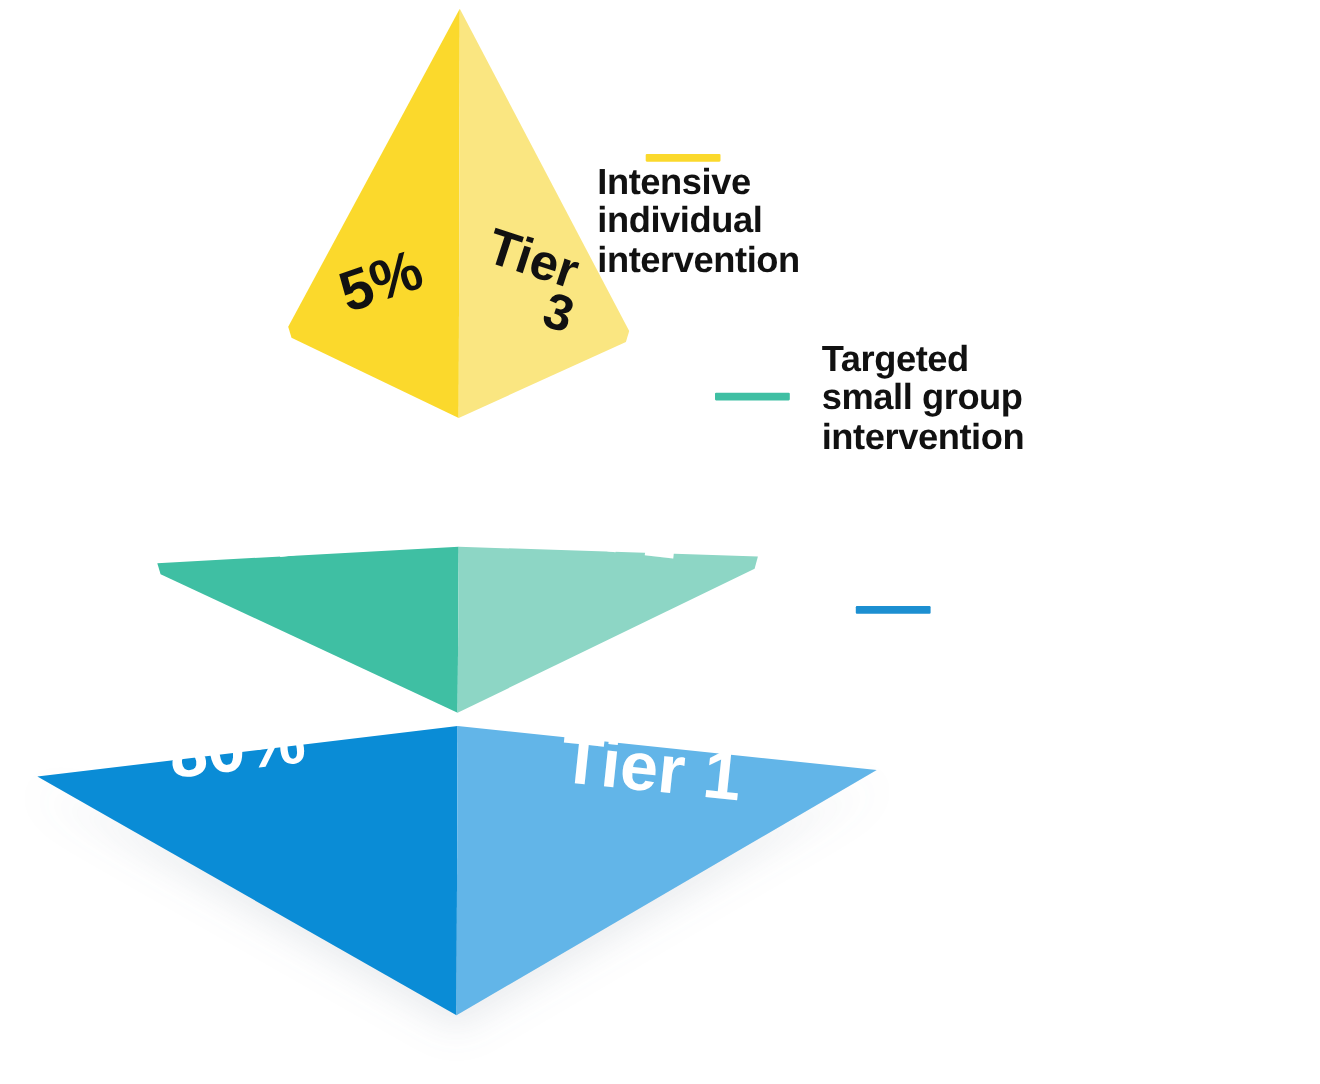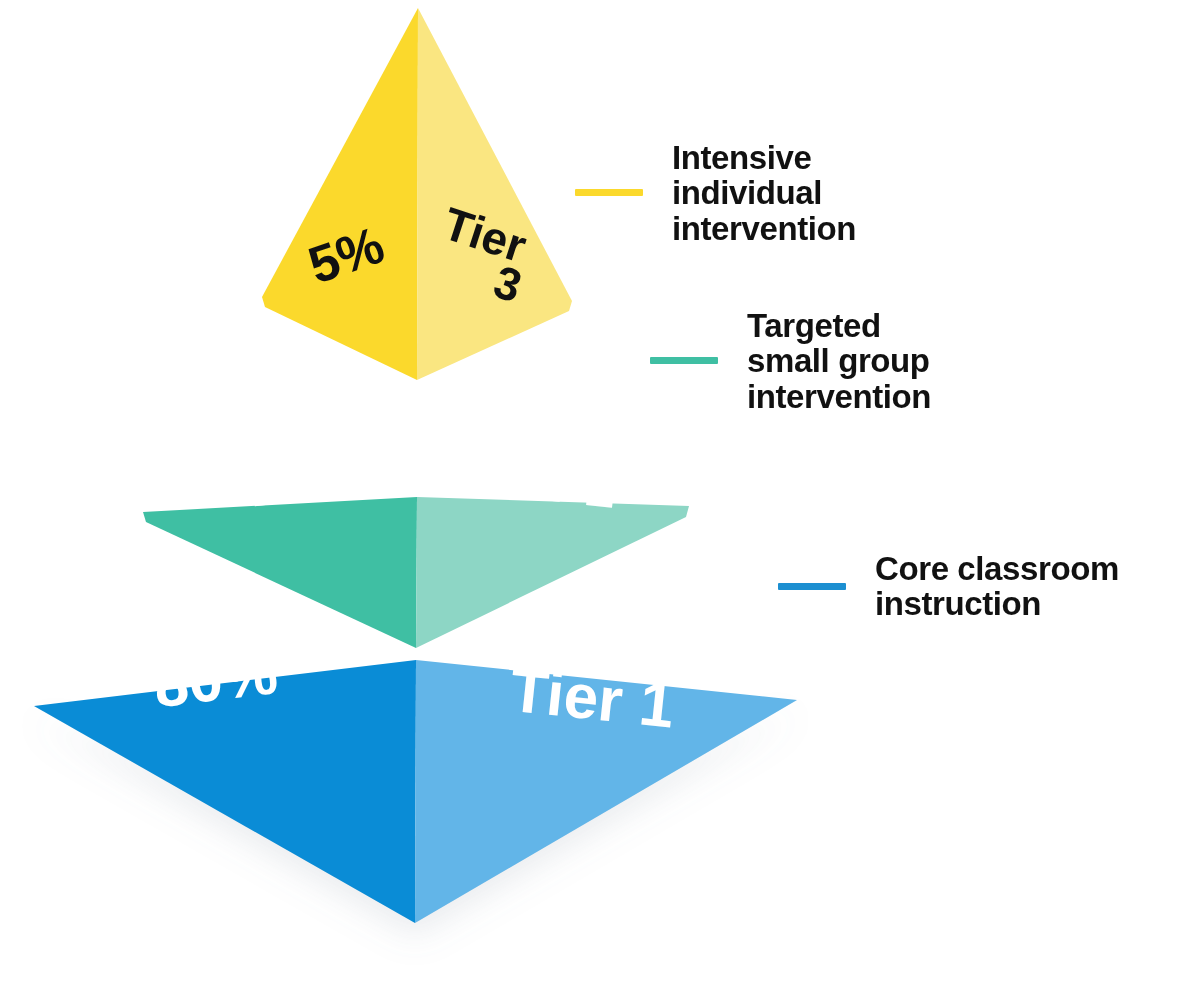--- a/index.html
+++ b/index.html
@@ -28,21 +28,21 @@
     font-family:"Liberation Sans", sans-serif;
     font-weight:700;
     color:#111111;
     font-size:33px;
     line-height:1.07;
     letter-spacing:-0.4px;
     white-space:pre-line;
   }
 
   
-  #legend-tier3{ left:575px; top:140px; }
+  #legend-tier3{ left:543px; top:140px;flex-direction:column; }
   #legend-tier3 .legend-dash{ width:68px; margin-right:29px; background:#FBD92C; }
 
   #legend-tier2{ left:650px; top:308px; }
   #legend-tier2 .legend-dash{ width:68px; margin-right:29px; background:#3FBFA3; }
 
   #legend-tier1{ left:778px; top:551px; }
   #legend-tier1 .legend-dash{ width:68px; margin-right:29px; background:#1C8FD1; }
 
   .face-label{
     font-family:"Liberation Sans", sans-serif;
@@ -107,17 +107,15 @@
 
   <div class="legend" id="legend-tier2">
     <span class="legend-dash" style="background: rgb(63, 191, 163);"></span>
     <span class="legend-text">Targeted
 small group
 intervention</span>
   </div>
 
   <div class="legend" id="legend-tier1">
     <span class="legend-dash" style="background: rgb(28, 143, 209);"></span>
-    <span class="legend-text">Core classroom
-instruction</span>
   </div>
 
 </div>
 
 </body></html>

